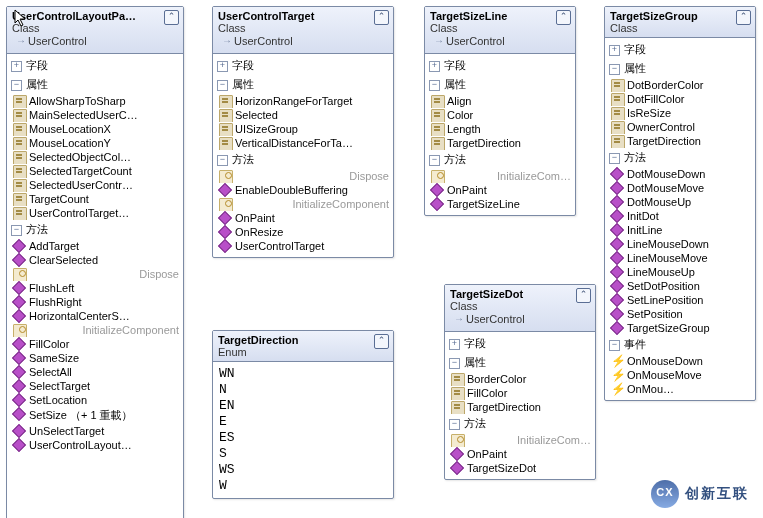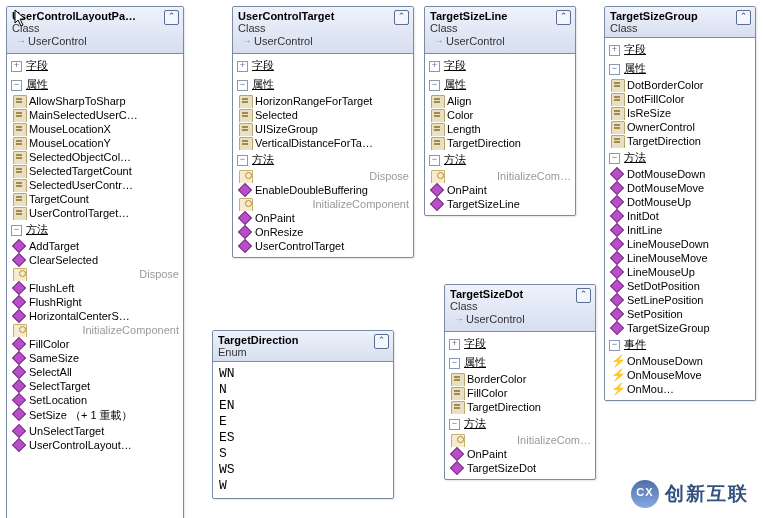--- a/index.html
+++ b/index.html
@@ -70,21 +70,21 @@
     width:9px;height:9px;
     border:1px solid #8a98b2;
     margin-right:4px;
     line-height:7px;
     text-align:center;
     font-size:9px;
     background:#fff;
     color:#5a6e94;
     vertical-align:1px;
   }
-  .sect .lbl{vertical-align:0;text-decoration:underline;}
+  .sect .lbl{vertical-align:0;}
   .item{
     padding:1px 4px 1px 22px;
     position:relative;
     white-space:nowrap;
     overflow:hidden;
     text-overflow:clip;
   }
   .item.faded{color:#9a9a9a;text-align:right;}
   .ico{
     position:absolute;
@@ -153,21 +153,21 @@
     background:linear-gradient(#3b5fa0,#7aa2e0);
     position:relative;
   }
   .watermark .logo:after{
     content:"CX";
     position:absolute;left:0;right:0;top:6px;text-align:center;
     color:#fff;font-weight:bold;font-size:11px;letter-spacing:1px;
   }
   .watermark .t{
     font-family:"SimSun","Microsoft YaHei",sans-serif;
-    font-size:19px;
+    font-size:14px;
     color:#1e3e72;
     letter-spacing:2px;
     font-weight:bold;
   }
   .cursor{
     position:absolute;
     width:0;height:0;
     left:8px; top:3px;
     pointer-events:none;
   }
@@ -211,21 +211,21 @@
       <div class="item"><span class="ico method"></span><span>SameSize</span></div>
       <div class="item"><span class="ico method"></span><span>SelectAll</span></div>
       <div class="item"><span class="ico method"></span><span>SelectTarget</span></div>
       <div class="item"><span class="ico method"></span><span>SetLocation</span></div>
       <div class="item"><span class="ico method"></span><span>SetSize （+ 1 重載）</span></div>
       <div class="item"><span class="ico method"></span><span>UnSelectTarget</span></div>
       <div class="item"><span class="ico method"></span><span>UserControlLayout…</span></div>
     </div>
   </div>
 
-  <div class="box" style="left:206px;top:0;width:180px;margin-left:20px;">
+  <div class="box" style="left:206px;top:0;width:180px;">
     <div class="hdr">
       <div class="title">UserControlTarget</div>
       <div class="sub">Class</div>
       <div class="arrowline">UserControl</div>
       <div class="collapse">⌃</div>
     </div>
     <div class="body">
       <div class="sect"><span class="toggle">+</span><span class="lbl">字段</span></div>
       <div class="sect"><span class="toggle">−</span><span class="lbl">属性</span></div>
       <div class="item"><span class="ico prop"></span><span>HorizonRangeForTarget</span></div>

